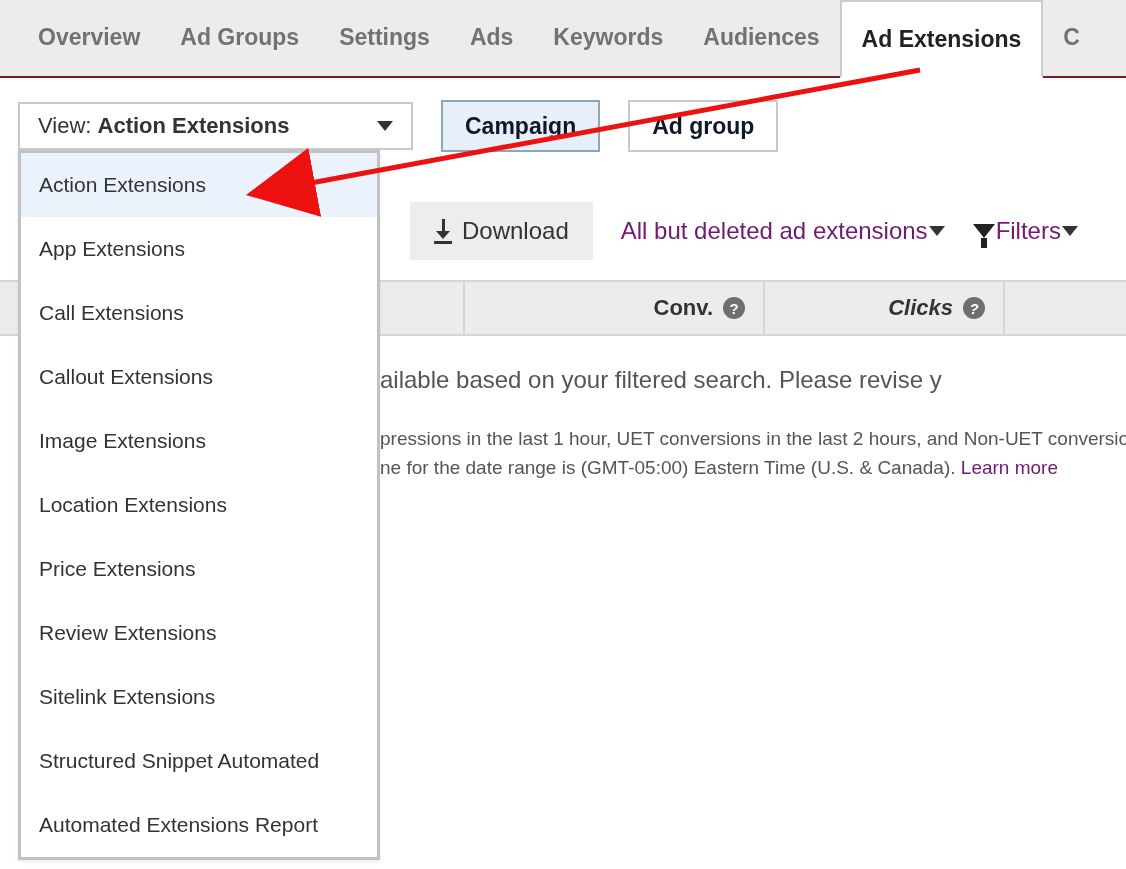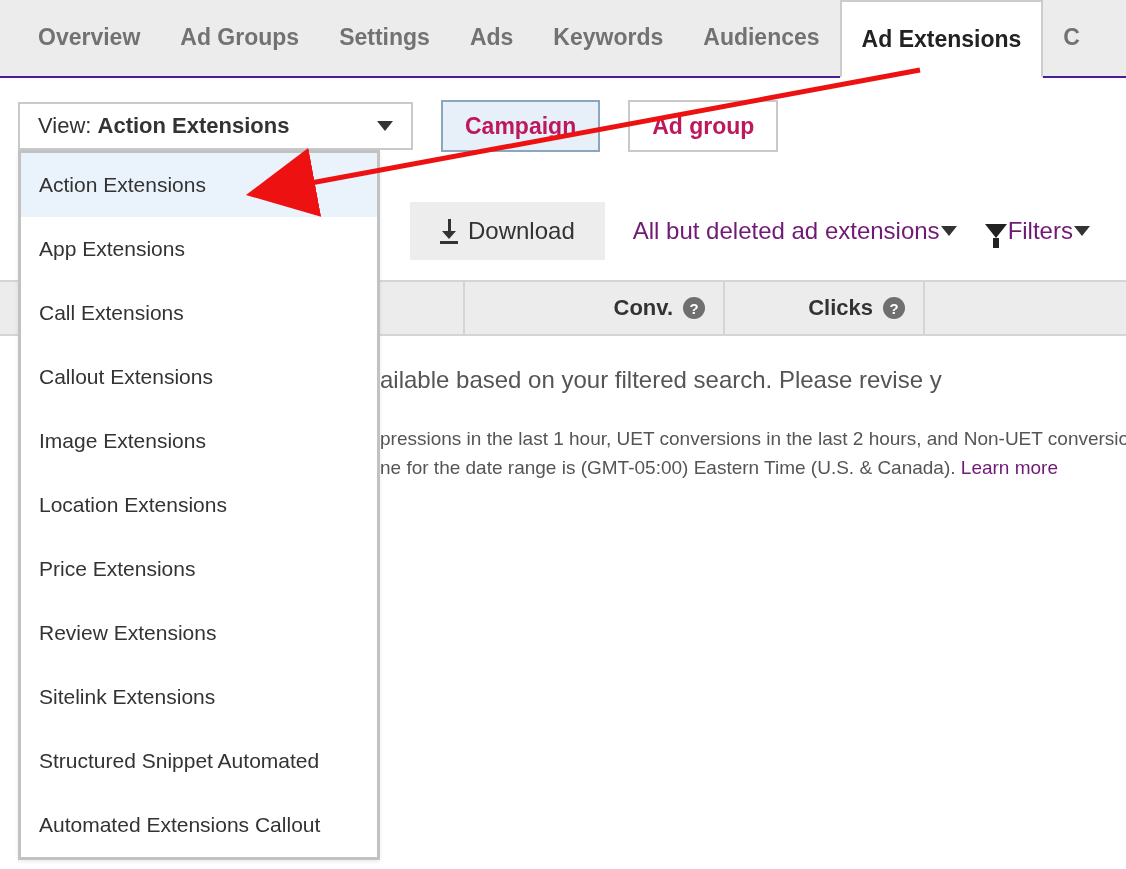--- a/index.html
+++ b/index.html
@@ -11,21 +11,21 @@
     overflow: hidden;
     position: relative;
   }
 
   
   .tabbar {
     display: flex;
     align-items: stretch;
     height: 78px;
     background: #ececec;
-    border-bottom: 2px solid #4c1d95;
+    border-bottom: 2px solid #7f1d1d;
     padding-left: 18px;
   }
   .tab {
     display: flex;
     align-items: center;
     padding: 0 20px;
     font-size: 23px;
     font-weight: 700;
     color: #737272;
     cursor: pointer;
@@ -72,21 +72,21 @@
   }
 
   .btn {
     display: flex;
     align-items: center;
     justify-content: center;
     height: 52px;
     padding: 0 22px;
     font-size: 23px;
     font-weight: 700;
-    color: #be185d;
+    color: #0f172a;
     border: 2px solid #c9c9c9;
     background: #fff;
     cursor: pointer;
   }
   .btn.active {
     background: #e7f0f8;
     border-color: #8aa7bf;
   }
 
   
@@ -96,21 +96,21 @@
     gap: 28px;
     padding: 40px 18px 12px 410px; 
   }
   .download-btn {
     display: flex;
     align-items: center;
     gap: 10px;
     background: #ededed;
     border: none;
     height: 58px;
-    padding: 0 30px;
+    padding: 0 24px;
     font-size: 24px;
     color: #333;
     cursor: pointer;
   }
   .filter-dd {
     display: flex;
     align-items: center;
     gap: 1px;
     font-size: 24px;
     color: #701a75;
@@ -119,34 +119,35 @@
   .filter-dd .triangle-down { border-top-color: #333; }
 
   
   .table-head {
     display: flex;
     background: #ececec;
     border-top: 2px solid #d5d5d5;
     border-bottom: 2px solid #d5d5d5;
     height: 56px;
     margin-top: 8px;
+    gap: 40px;
   }
   .th {
     display: flex;
     align-items: center;
     gap: 10px;
     padding: 0 18px;
     font-size: 22px;
     font-weight: 700;
     color: #333;
     border-right: 2px solid #d5d5d5;
   }
   .th:nth-child(1){ width: 465px; justify-content:flex-start; }
   .th:nth-child(2){ width: 260px; justify-content:flex-end; }
-  .th:nth-child(3){ width: 200px; justify-content:flex-end; }
+  .th:nth-child(3){ width: 200px; justify-content:flex-end;font-style:italic; }
   .th:nth-child(4){ flex: 1; justify-content:flex-end; border-right:none;}
 
   .help-icon {
     width: 22px; height: 22px;
     border-radius: 50%;
     background: #6f6f6f;
     color: #fff;
     font-size: 15px;
     font-weight: 700;
     display: inline-flex;
@@ -289,21 +290,21 @@
   <div class="dropdown-item selected">Action Extensions</div>
   <div class="dropdown-item">App Extensions</div>
   <div class="dropdown-item">Call Extensions</div>
   <div class="dropdown-item">Callout Extensions</div>
   <div class="dropdown-item">Image Extensions</div>
   <div class="dropdown-item">Location Extensions</div>
   <div class="dropdown-item">Price Extensions</div>
   <div class="dropdown-item">Review Extensions</div>
   <div class="dropdown-item">Sitelink Extensions</div>
   <div class="dropdown-item">Structured Snippet Automated</div>
-  <div class="dropdown-item">Automated Extensions Callout</div>
+  <div class="dropdown-item">Automated Extensions Report</div>
 </div>
 
 <svg class="arrow-overlay" viewBox="0 0 1126 869">
   <defs>
     <marker id="arrhead" markerWidth="14" markerHeight="14" refX="3" refY="7" orient="auto">
       <polygon points="0,0 14,7 0,14" fill="#e11"></polygon>
     </marker>
   </defs>
   <line x1="920" y1="70" x2="300" y2="185" stroke="#e11" stroke-width="5" marker-end="url(#arrhead)"></line>
 </svg>

